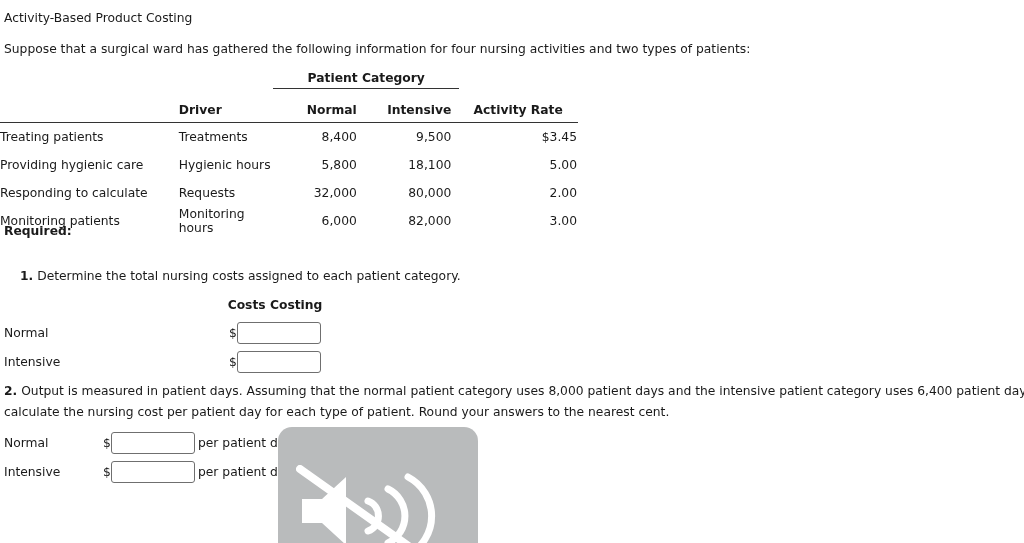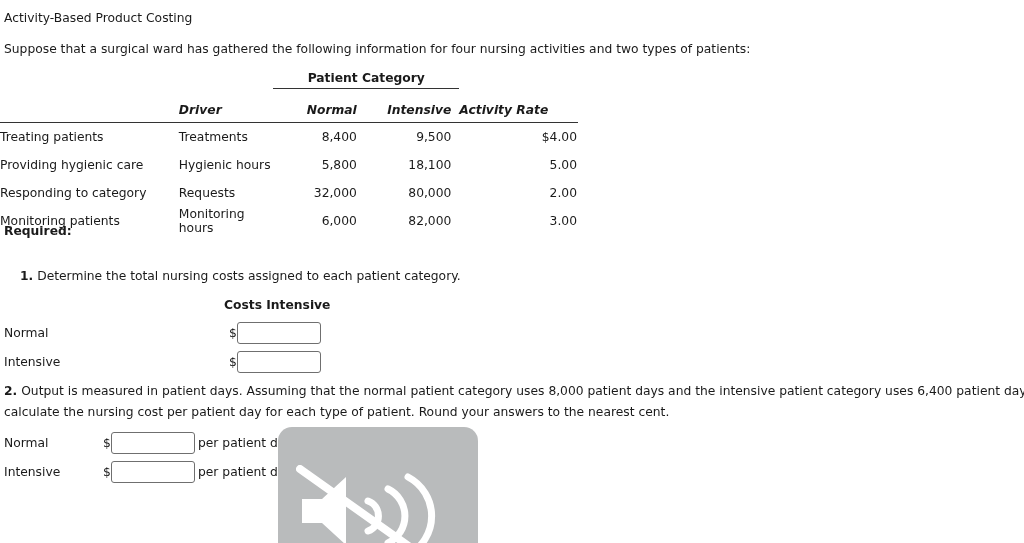--- a/index.html
+++ b/index.html
@@ -69,27 +69,26 @@
     border-bottom: 1.4px solid #333333;
   }
   .colhead th {
     font-weight: 700;
     height: 28px;
     padding-bottom: 5px;
     vertical-align: bottom;
   }
   .colhead .rule-row-cell {
     border-bottom: 1.4px solid #333333;
-    font-style: italic;
   }
   .col-activity { width: 186px; text-align: left; margin-top: 40px; }
   .col-driver   { width: 96px;  text-align: left; }
   .col-normal   { width: 86px;  text-align: right; padding-right: 8px !important; }
   .col-intensive{ width: 88px;  text-align: right; padding-right: 8px !important; }
-  .col-rate     { width: 122px; text-align: left; padding-right: 1px !important; }
+  .col-rate     { width: 122px; text-align: center; padding-right: 1px !important; }
 
   .abc-table tbody td {
     height: 28px;
     vertical-align: middle;
     font-weight: 400;
   }
   .abc-table tbody td.col-normal,
   .abc-table tbody td.col-intensive,
   .abc-table tbody td.col-rate {
     text-align: right;
@@ -232,31 +231,31 @@
         <th class="col-intensive rule-row-cell">Intensive</th>
         <th class="col-rate rule-row-cell">Activity Rate</th>
       </tr>
     </thead>
     <tbody>
       <tr>
         <td class="col-activity">Treating patients</td>
         <td class="col-driver">Treatments</td>
         <td class="col-normal">8,400</td>
         <td class="col-intensive">9,500</td>
-        <td class="col-rate">$4.00</td>
+        <td class="col-rate">$3.45</td>
       </tr>
       <tr>
         <td class="col-activity">Providing hygienic care</td>
         <td class="col-driver">Hygienic hours</td>
         <td class="col-normal">5,800</td>
         <td class="col-intensive">18,100</td>
         <td class="col-rate">5.00</td>
       </tr>
       <tr>
-        <td class="col-activity">Responding to category</td>
+        <td class="col-activity">Responding to calculate</td>
         <td class="col-driver">Requests</td>
         <td class="col-normal">32,000</td>
         <td class="col-intensive">80,000</td>
         <td class="col-rate">2.00</td>
       </tr>
       <tr>
         <td class="col-activity">Monitoring patients</td>
         <td class="col-driver">Monitoring hours</td>
         <td class="col-normal">6,000</td>
         <td class="col-intensive">82,000</td>
@@ -265,21 +264,21 @@
     </tbody>
   </table>
 
   <div class="required-label">Required:</div>
 
   <div class="q1-line">
     <span class="qnum">1.</span>
     <span>Determine the total nursing costs assigned to each patient category.</span>
   </div>
 
-  <div class="costs-assigned-head">Costs Intensive</div>
+  <div class="costs-assigned-head">Costs Costing</div>
 
   <div class="ans-row q1r1">
     <span class="ans-label">Normal</span>
     <span class="money">
       <span class="dollar">$</span>
       <input class="ans-input" type="text" value="" placeholder="" style="">
     </span>
   </div>
 
   <div class="ans-row q1r2">

